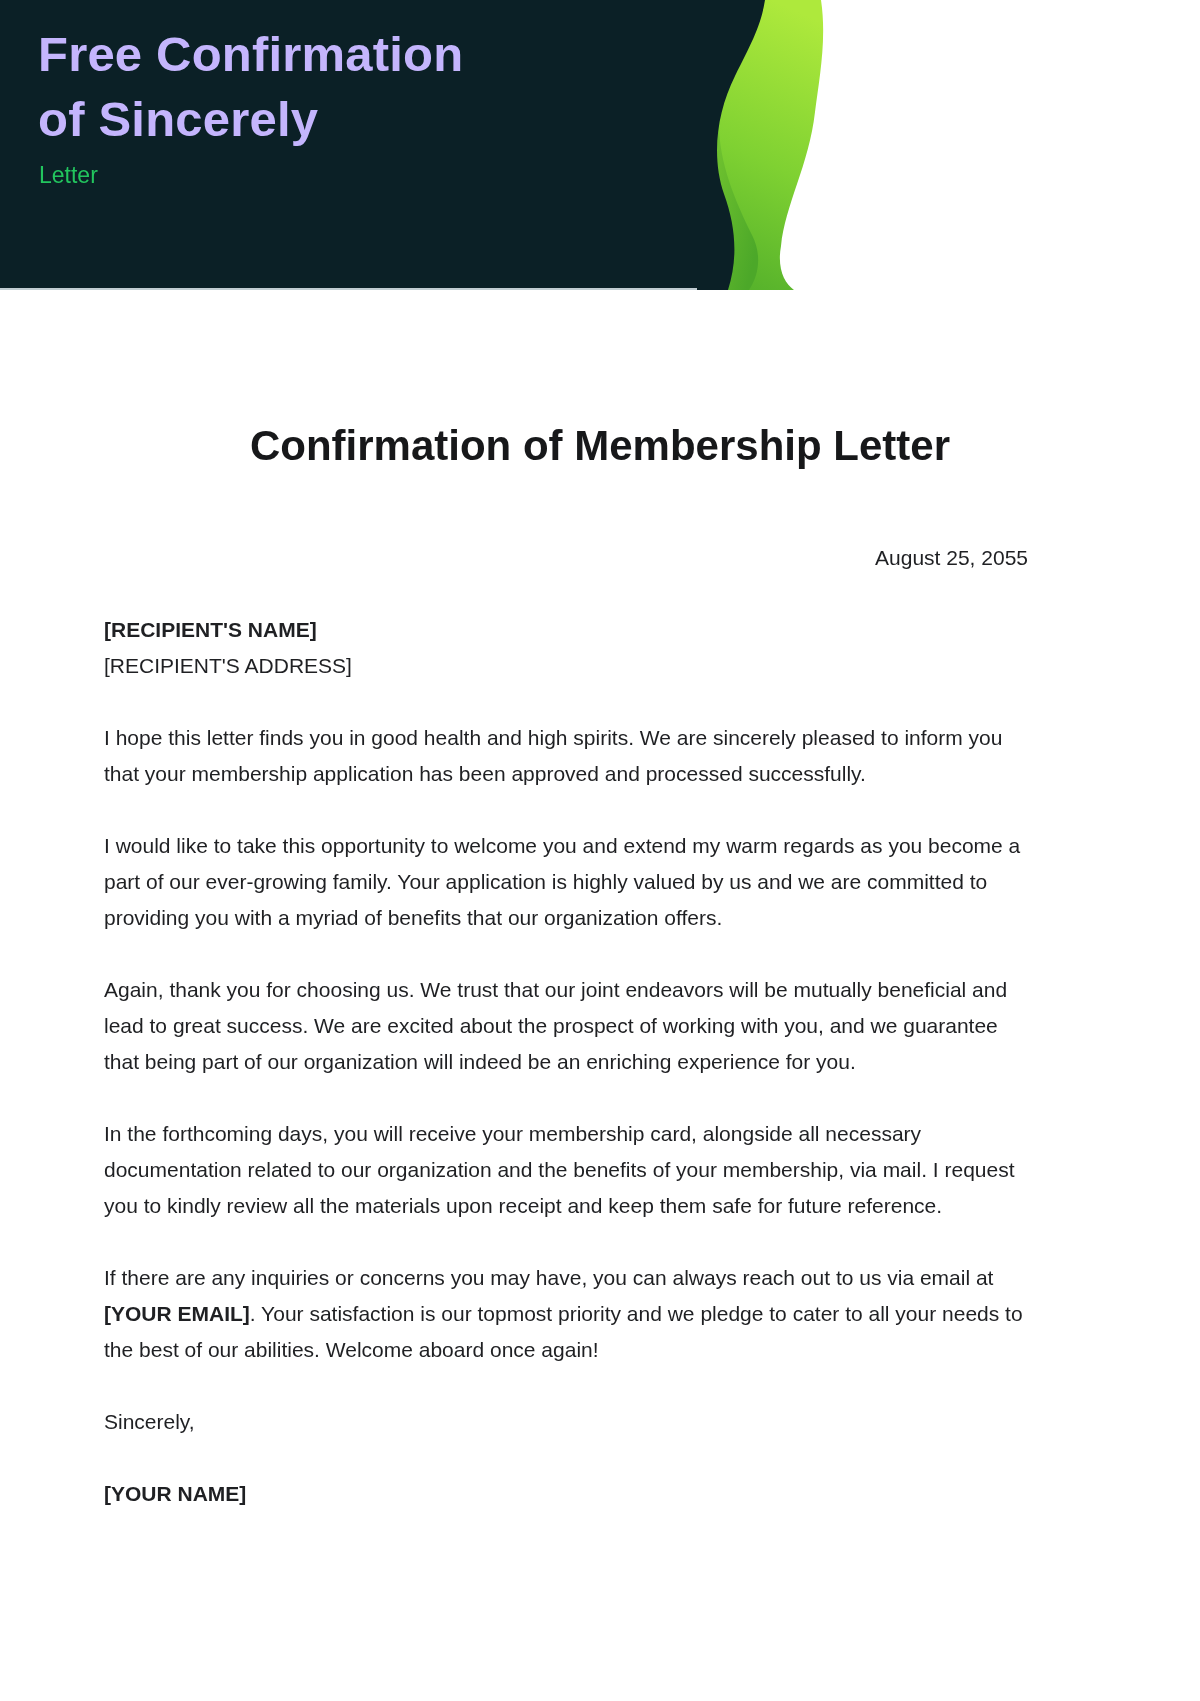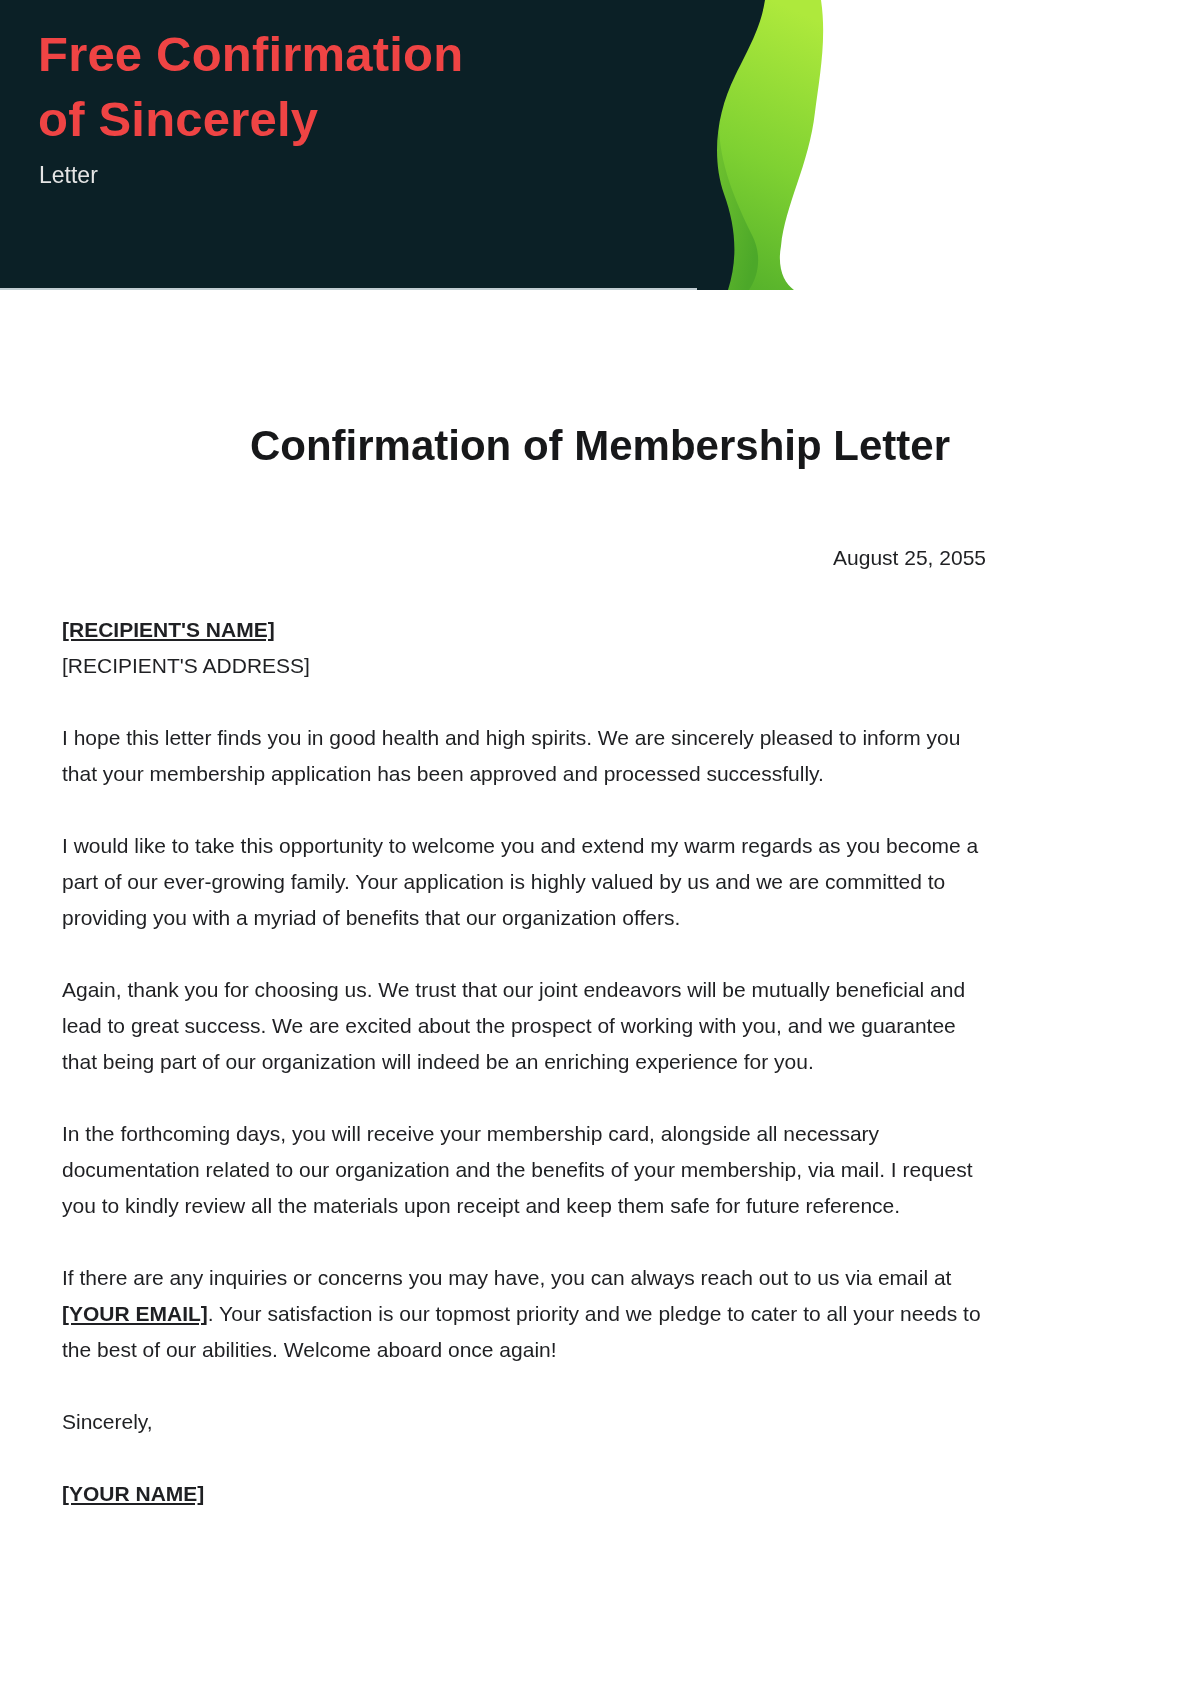--- a/index.html
+++ b/index.html
@@ -16,38 +16,38 @@
   }
   .banner-rule{
     position:absolute;left:0;top:288px;width:742px;height:2px;
     background:#c2cdd2;z-index:1;
   }
   .banner-deco{
     position:absolute;left:697px;top:0;width:146px;height:290px;z-index:2;
   }
   .hdr-title{
     position:absolute;left:38px;top:22px;margin:0;
-    font-size:49px;line-height:65px;font-weight:700;color:#ef4444;
+    font-size:49px;line-height:65px;font-weight:700;color:#c4b5fd;
     letter-spacing:0.2px;white-space:nowrap;
   }
   .hdr-sub{
     position:absolute;left:39px;top:160px;margin:0;
-    font-size:23px;line-height:30px;font-weight:400;color:#e5e5e5;
+    font-size:23px;line-height:30px;font-weight:400;color:#22c55e;
   }
   
-  .letter{padding:0 62px;color:#1F2023;}
+  .letter{padding:0 104px;color:#1F2023;}
   .doc-title{
     margin:131px 0 0 0;text-align:center;
     font-size:42px;line-height:50px;font-weight:700;color:#17181A;
   }
   .line,.para{
     font-size:21px;line-height:36px;font-weight:400;margin:0;
     max-width:924px;
   }
-  .b{font-weight:700;text-decoration:underline;}
+  .b{font-weight:700;}
   .mt{margin-top:36px;}
   .date-line{margin-top:69px;text-align:right;}
 </style>
 </head>
 <body>
 
 <div class="banner">
   <div class="banner-rule"></div>
   <svg class="banner-deco" viewBox="0 0 146 290" preserveAspectRatio="none" aria-hidden="true">
     <defs>

